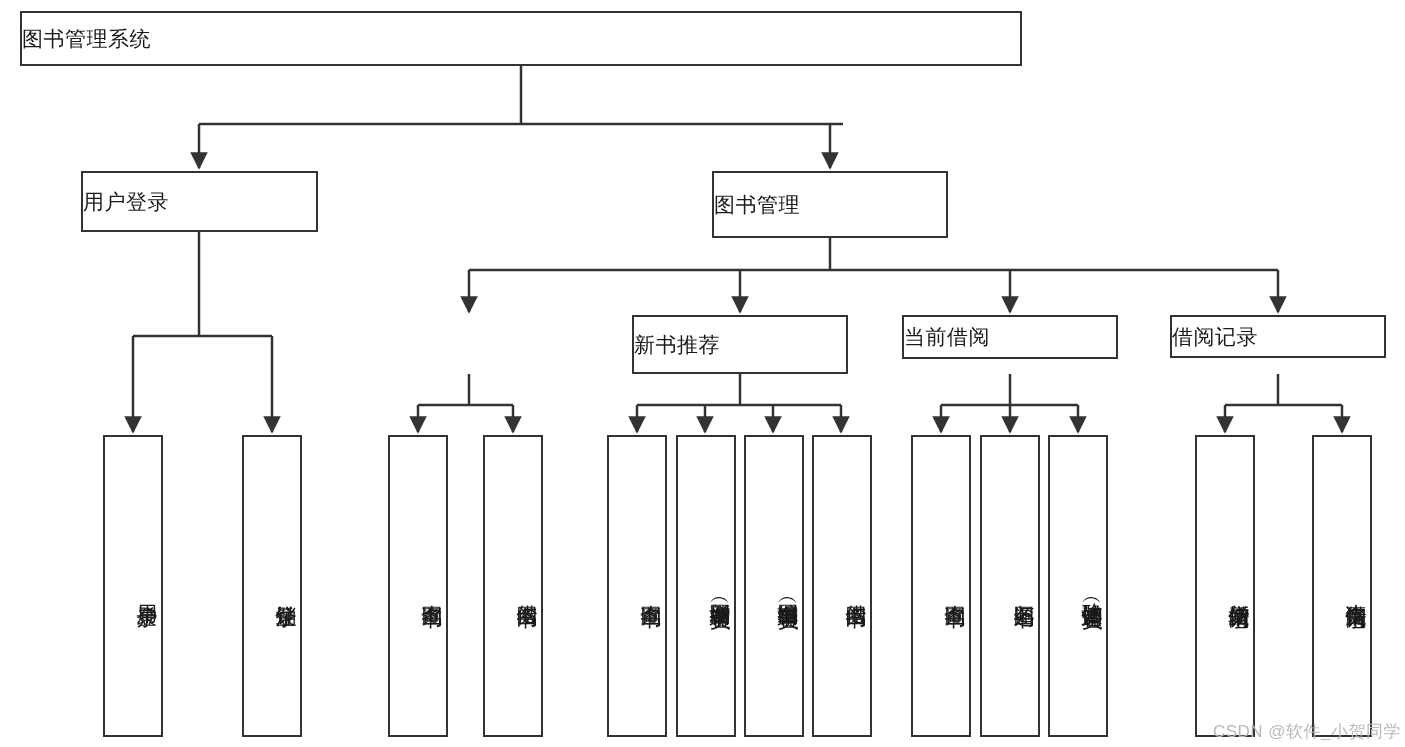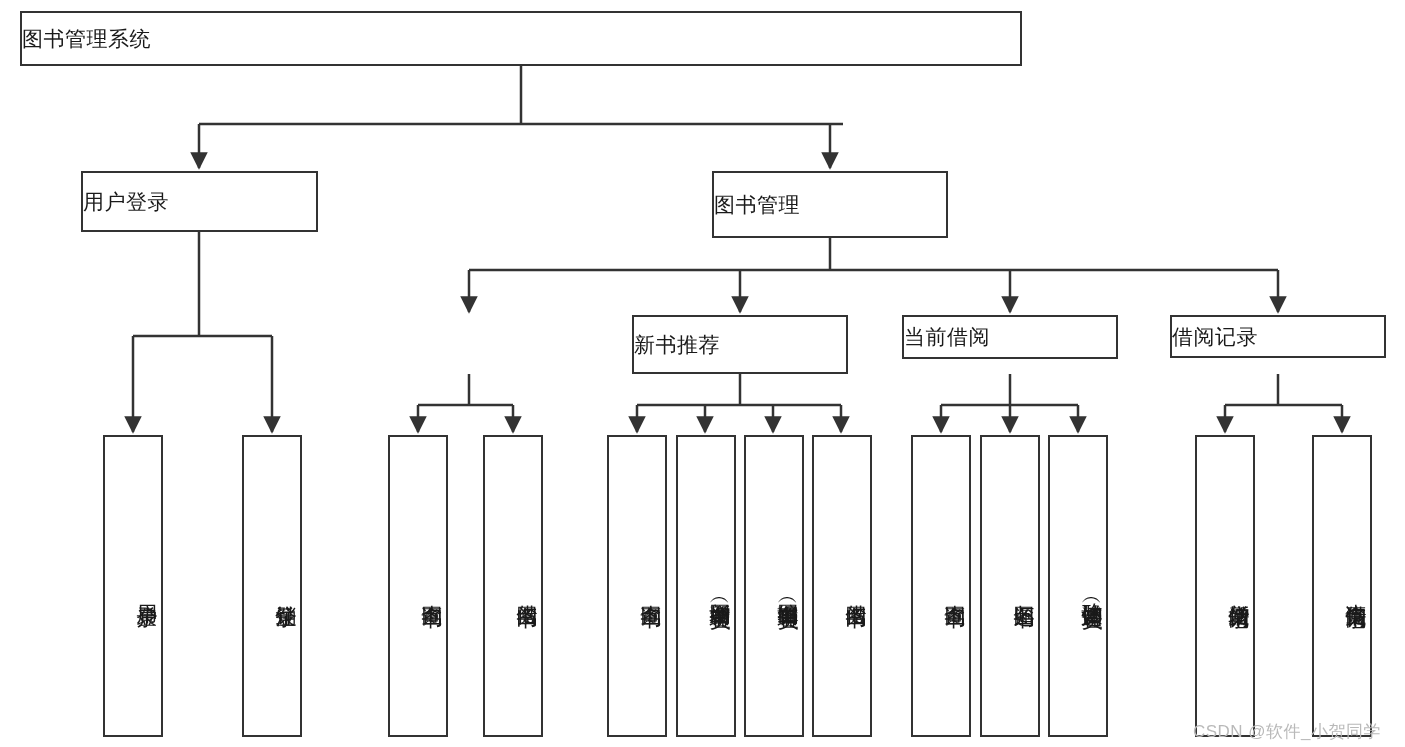--- a/index.html
+++ b/index.html
@@ -51,21 +51,21 @@
     align-items: flex-start;
     justify-content: center;
   }
   .node.vert .label {
     writing-mode: vertical-rl;
     text-orientation: upright;
     white-space: nowrap;
   }
   #watermark {
     position: absolute;
-    right: 24px;
+    right: 4px;
     bottom: 4px;
     font-size: 17px;
     color: #b9b9b9;
     letter-spacing: 0.5px;
     z-index: 5;
     white-space: nowrap;
   }
 </style>
 </head>
 <body>

